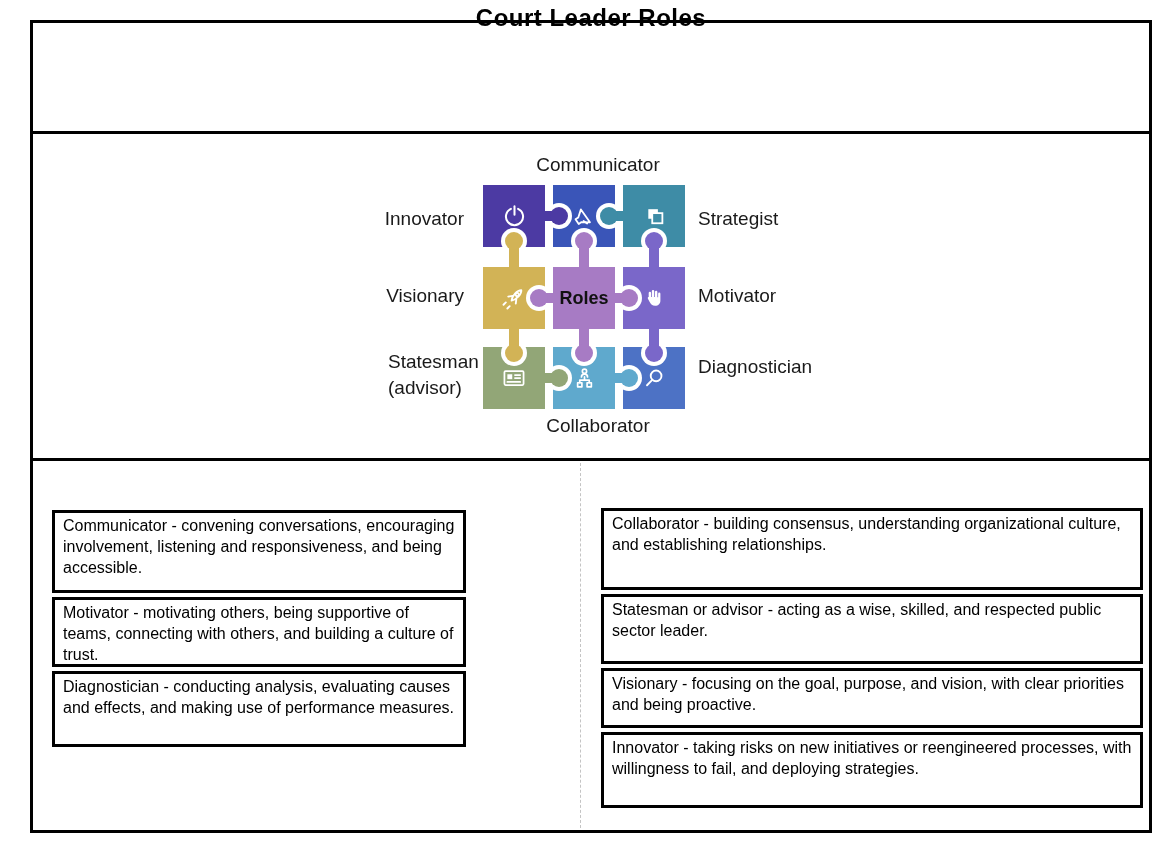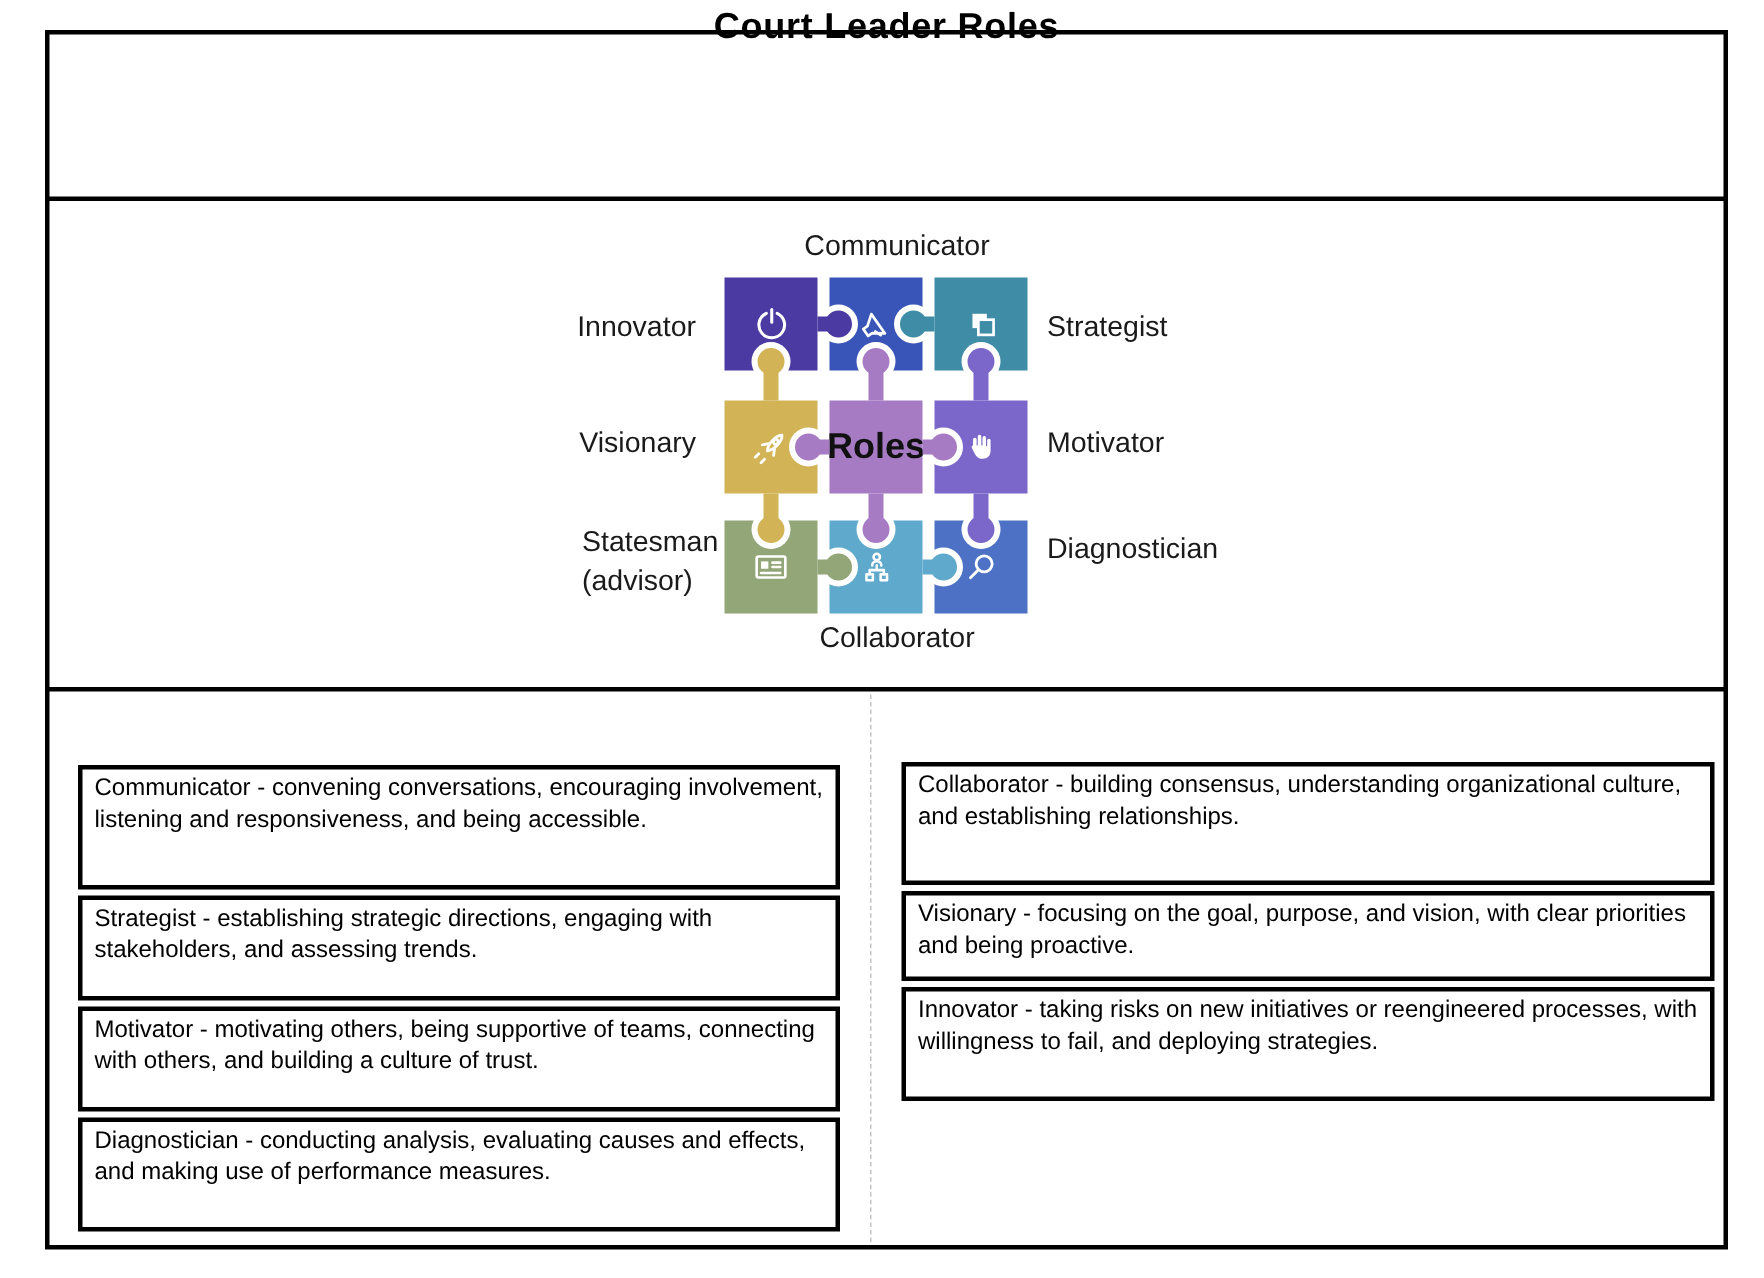--- a/index.html
+++ b/index.html
@@ -14,33 +14,33 @@
 
   
   .title-wrap { left:30px; top:4px; width:1122px; height:111px; display:flex; align-items:flex-start; justify-content:center; }
   .title { font-size:24px; font-weight:bold; letter-spacing:0.5px; }
 
   
   .piece { width:62px; height:62px; display:flex; align-items:center; justify-content:center; }
   .ring  { width:26px; height:26px; border-radius:50%; background:#fff; }
   .knob  { width:18px; height:18px; border-radius:50%; }
   .stem  { }
-  .roles-text { font-size:24px; font-weight:bold; color:#111; }
+  .roles-text { font-size:18px; font-weight:bold; color:#111; }
 
   
   .dlabel { font-size:19px; color:#1a1a1a; white-space:nowrap; }
   .dlabel.center { text-align:center; }
   .dlabel.right  { text-align:right; }
   .statesman-lines { line-height:26px; }
 
   
   .col { }
   .dbox { border:3px solid #000; box-sizing:border-box; margin-bottom:4px;
           padding:2px 8px 0 8px; font-size:16px; line-height:21px; overflow:hidden; }
-  .col-left  .dbox { width:508px; }
+  .col-left  .dbox { width:414px; }
   .col-right .dbox { width:542px; }
 
   svg.icon { display:block; }
 </style>
 </head>
 <body>
 
 <div class="abs frame"></div>
 <div class="abs hline" style="top:131px;"></div>
 <div class="abs hline" style="top:458px;"></div>
@@ -157,21 +157,21 @@
 <div class="abs dlabel" style="left:698px; top:285px;">Motivator</div>
 <div class="abs dlabel statesman-lines" style="left:388px; top:349px;">
   <span>Statesman</span><br>
   <span>(advisor)</span>
 </div>
 <div class="abs dlabel" style="left:698px; top:356px;">Diagnostician</div>
 <div class="abs dlabel center" style="left:498px; top:415px; width:200px;">Collaborator</div>
 
 <div class="abs col col-left" style="left:52px; top:510px;">
   <div class="dbox" style="height:83px;">Communicator - convening conversations, encouraging involvement, listening and responsiveness, and being accessible.</div>
-  <div class="dbox" style="height:70px;">Strategist - establishing strategic directions, engaging with stakeholders, and assessing trends.</div>
   <div class="dbox" style="height:70px;">Motivator - motivating others, being supportive of teams, connecting with others, and building a culture of trust.</div>
   <div class="dbox" style="height:76px;">Diagnostician - conducting analysis, evaluating causes and effects, and making use of performance measures.</div>
 </div>
 <div class="abs col col-right" style="left:601px; top:508px;">
   <div class="dbox" style="height:82px;">Collaborator - building consensus, understanding organizational culture, and establishing relationships.</div>
+  <div class="dbox" style="height:70px;">Statesman or advisor - acting as a wise, skilled, and respected public sector leader.</div>
   <div class="dbox" style="height:60px;">Visionary - focusing on the goal, purpose, and vision, with clear priorities and being proactive.</div>
   <div class="dbox" style="height:76px;">Innovator - taking risks on new initiatives or reengineered processes, with willingness to fail, and deploying strategies.</div>
 </div>
 
 </body></html>

